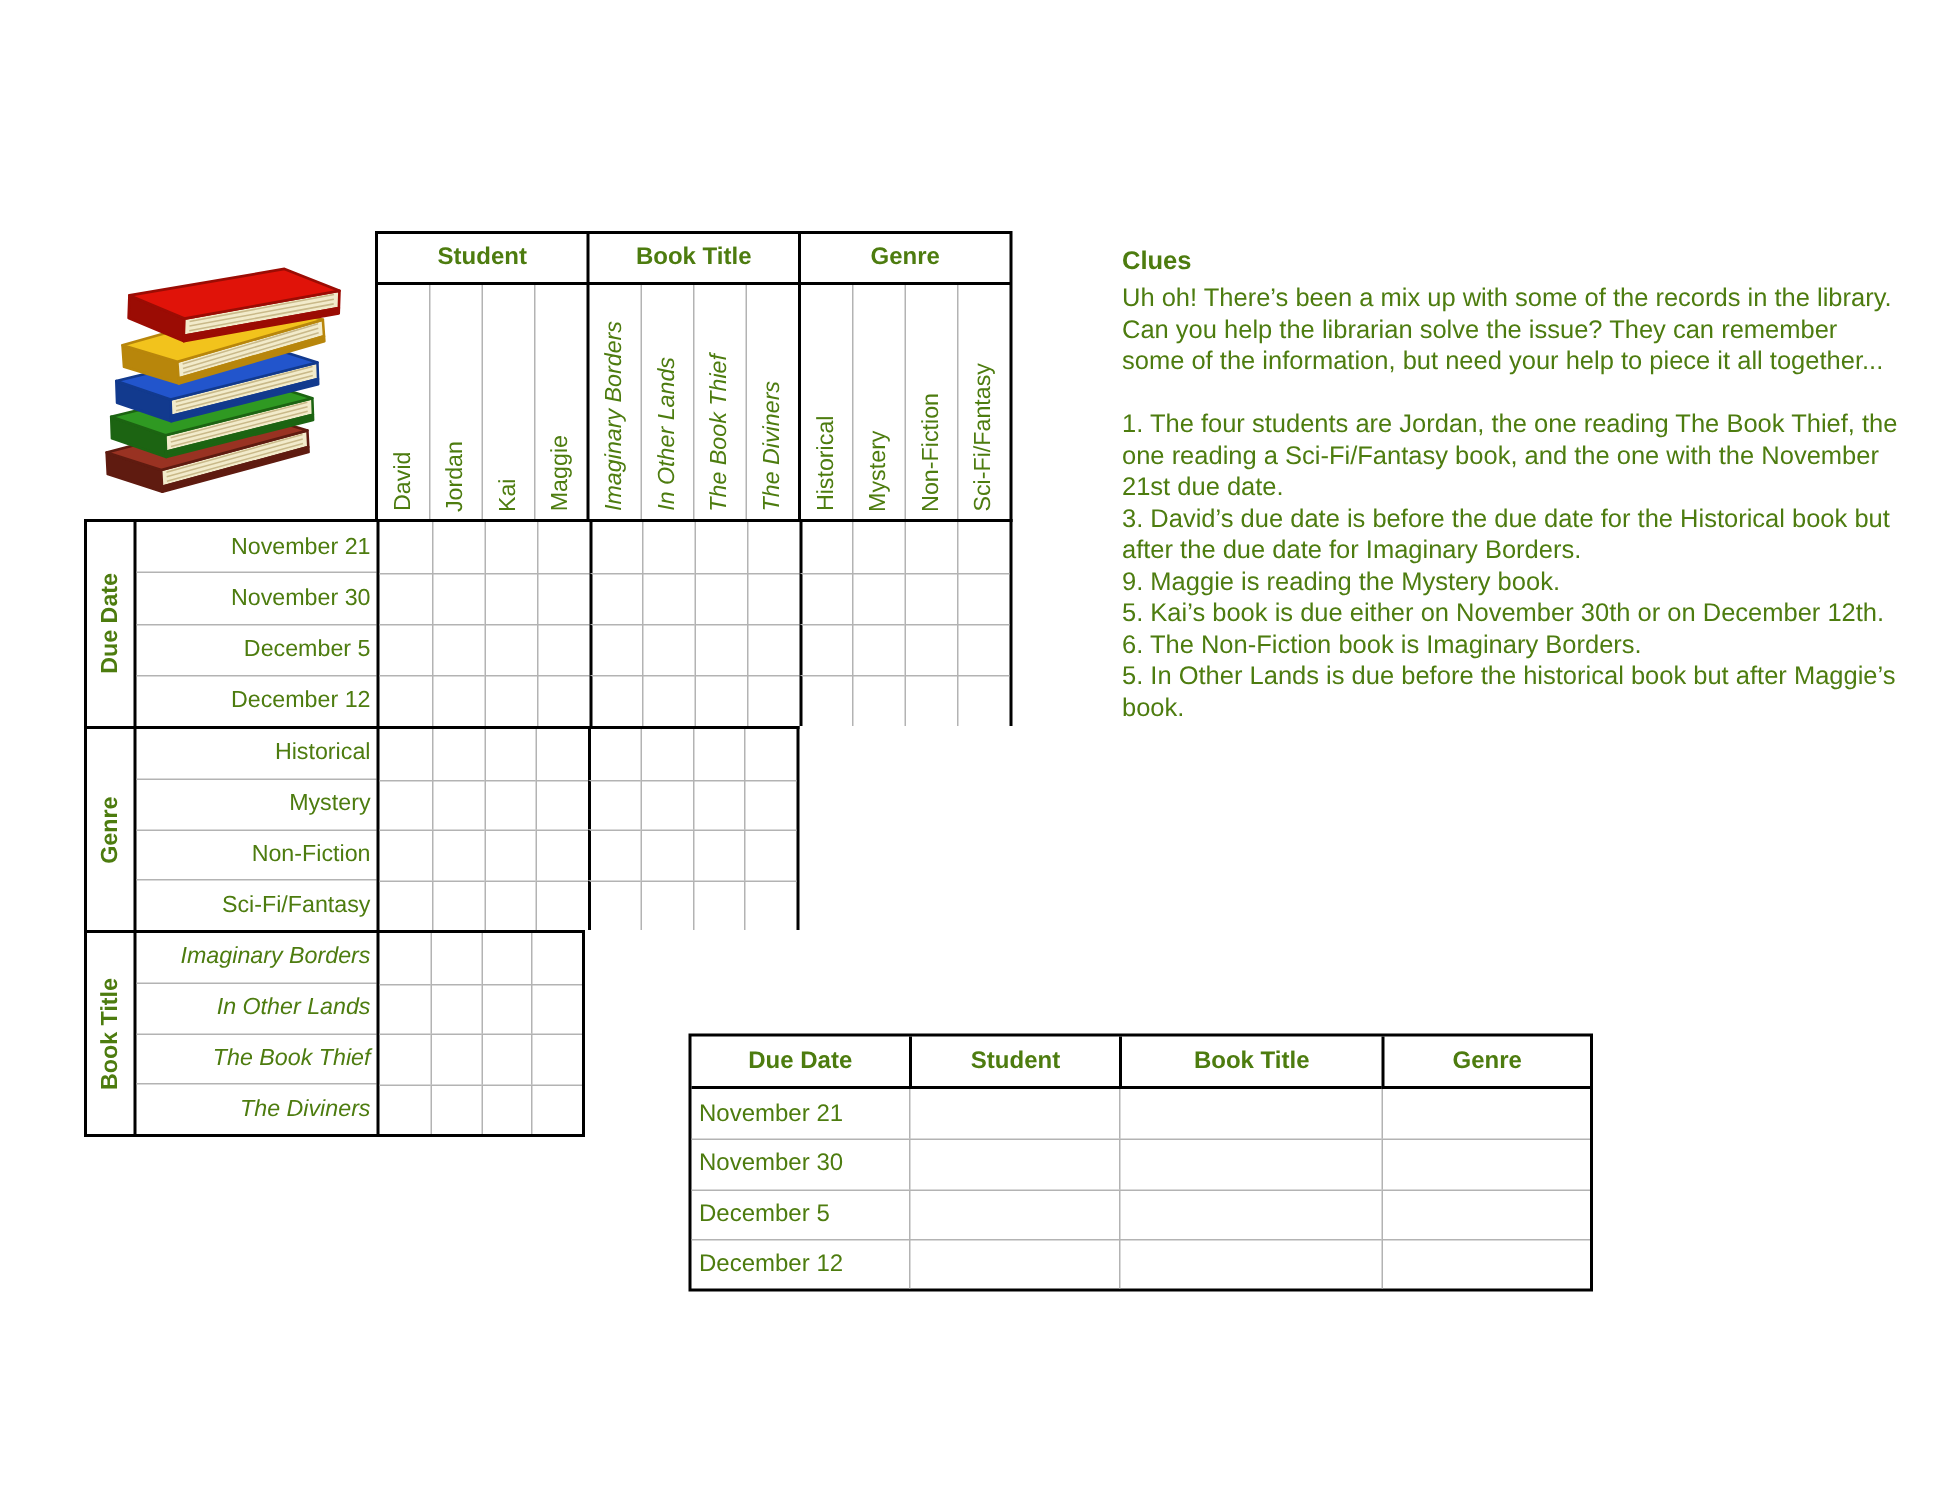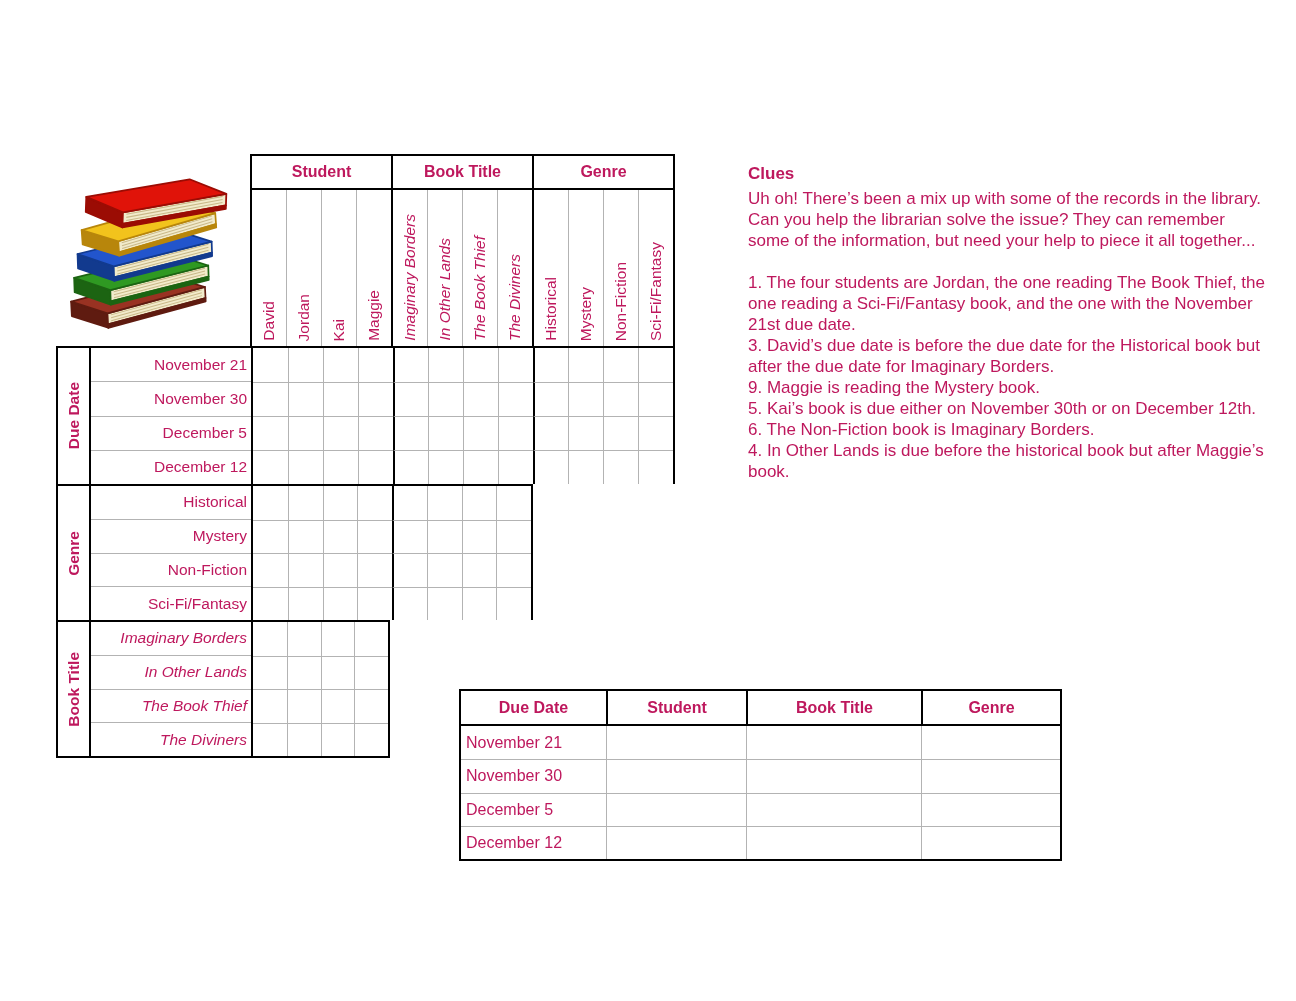--- a/index.html
+++ b/index.html
@@ -1,17 +1,17 @@
 <!DOCTYPE html>
 <html><head>
 <meta charset="utf-8">
 <style>
   html,body{margin:0;padding:0;background:#fff;}
   .page{position:relative;width:1296px;height:1001px;background:#ffffff;
-        font-family:"Liberation Sans",sans-serif;color:#be185d;overflow:hidden;}
+        font-family:"Liberation Sans",sans-serif;color:#4d7c0f;overflow:hidden;}
 
   
   .books-svg{position:absolute;left:70px;top:170px;}
 
   
   .colgroups{position:absolute;left:250px;top:154px;width:425px;height:36px;
              display:flex;border:2.5px solid #000;box-sizing:border-box;background:#fff;}
   .colgroup{flex:1;display:flex;align-items:center;justify-content:center;
             font-weight:bold;font-size:16px;}
   .colgroup + .colgroup{border-left:2.5px solid #000;}
@@ -303,21 +303,21 @@
 
   <div class="clues">
     <div class="clues-title">Clues</div>
     <div class="clues-intro">Uh oh! There’s been a mix up with some of the records in the library. Can you help the librarian solve the issue? They can remember some of the information, but need your help to piece it all together...</div>
     <div class="clues-list">
       <div>1. The four students are Jordan, the one reading The Book Thief, the one reading a Sci-Fi/Fantasy book, and the one with the November 21st due date.</div>
       <div>3. David’s due date is before the due date for the Historical book but after the due date for Imaginary Borders.</div>
       <div>9. Maggie is reading the Mystery book.</div>
       <div>5. Kai’s book is due either on November 30th or on December 12th.</div>
       <div>6. The Non-Fiction book is Imaginary Borders.</div>
-      <div>4. In Other Lands is due before the historical book but after Maggie’s book.</div>
+      <div>5. In Other Lands is due before the historical book but after Maggie’s book.</div>
     </div>
   </div>
 
   <div class="answer">
     <div class="ans-h">Due Date</div>
     <div class="ans-h bL">Student</div>
     <div class="ans-h bL">Book Title</div>
     <div class="ans-h bL">Genre</div>
 
     <div class="ans-c">November 21</div>

